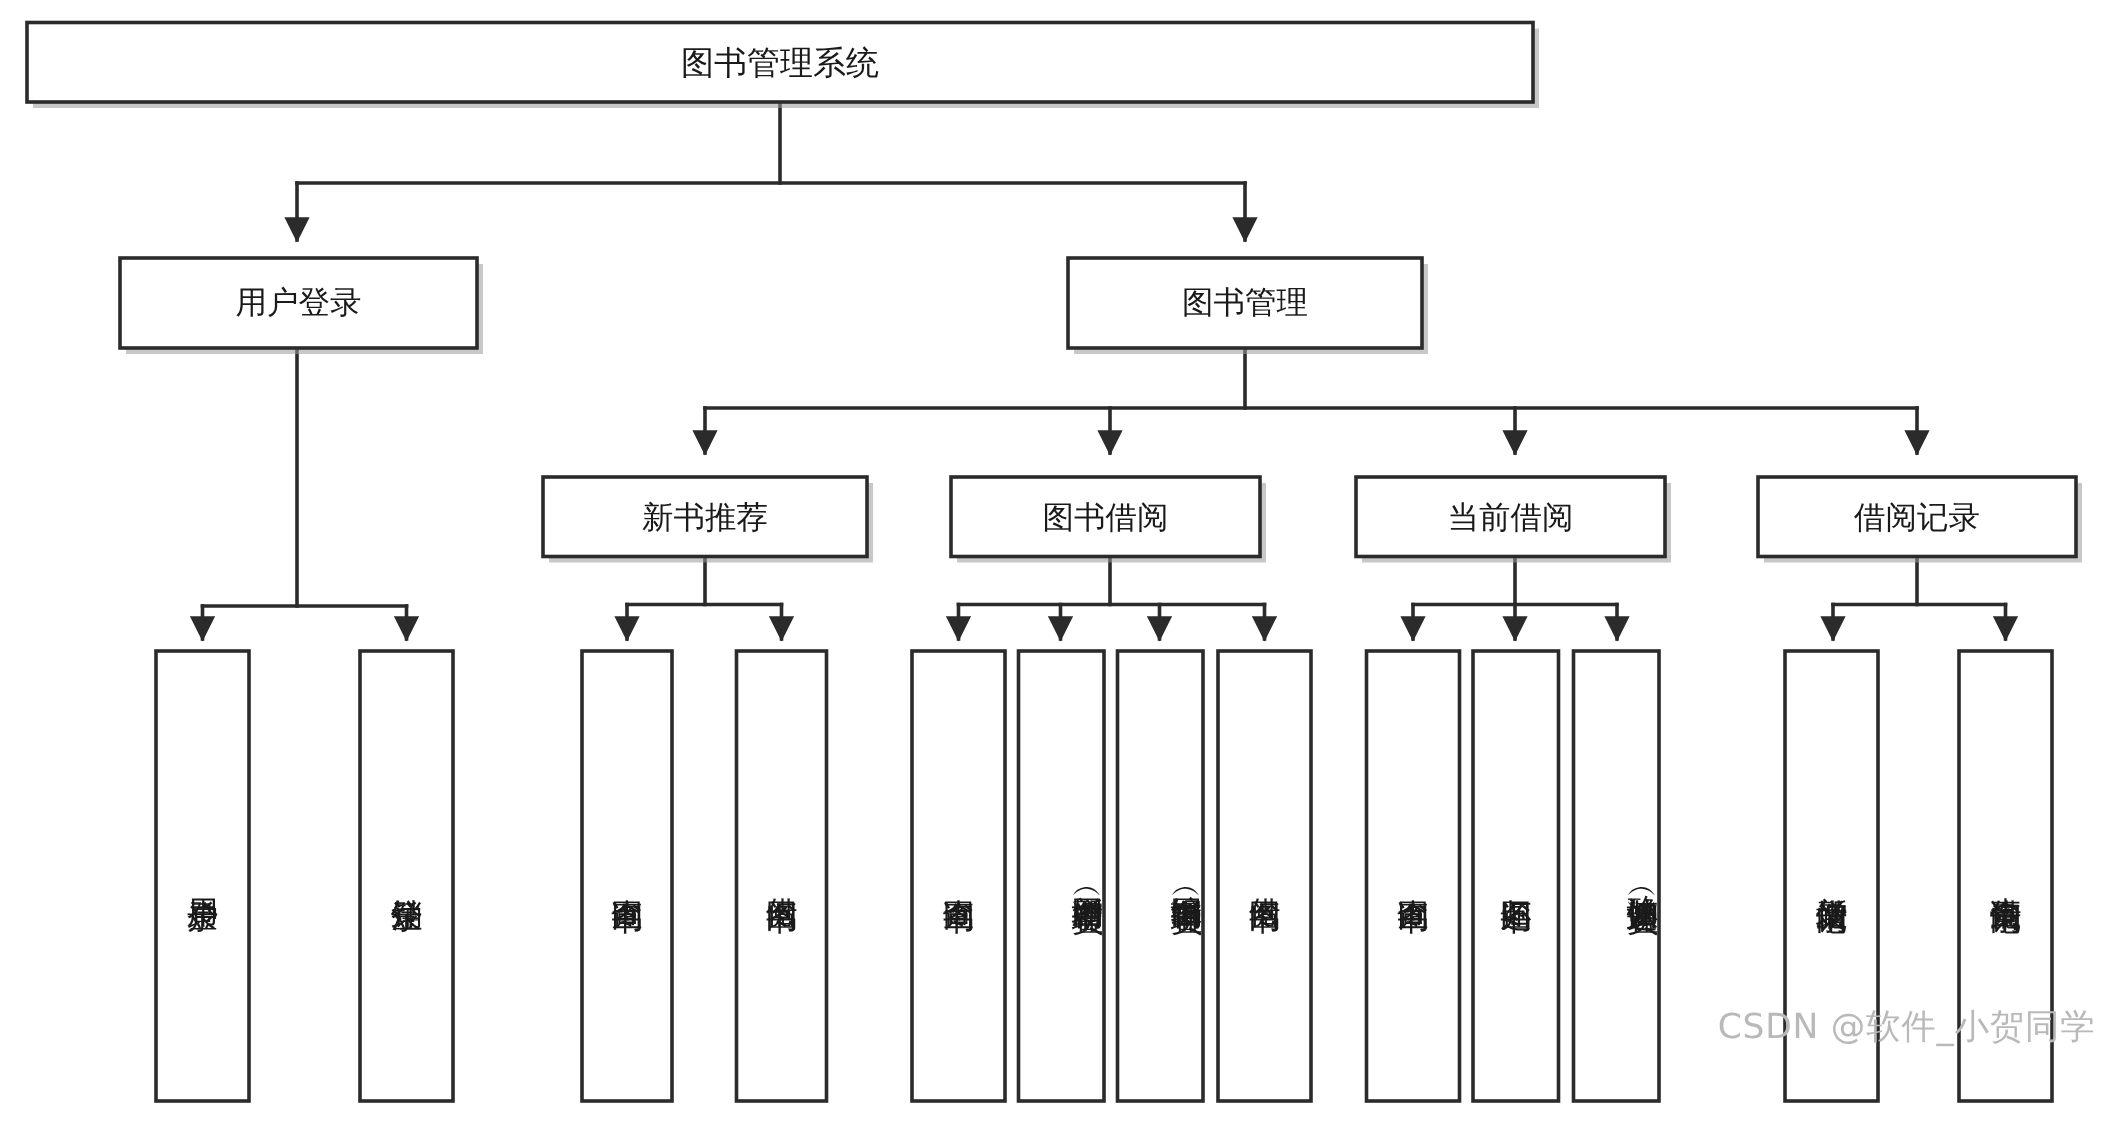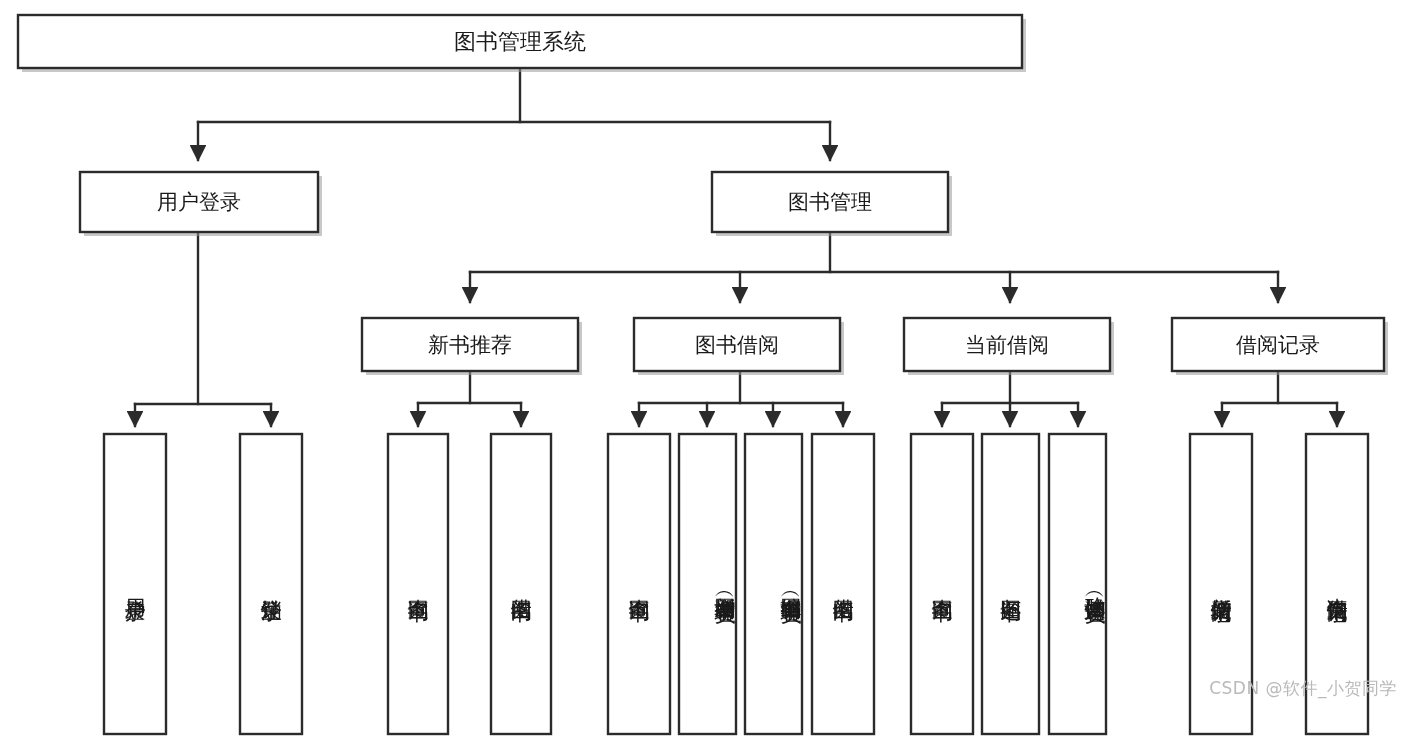--- a/index.html
+++ b/index.html
@@ -68,21 +68,21 @@
     letter-spacing: 1px;
     white-space: nowrap;
     text-align: center;
     pointer-events: none;
   }
   .watermark {
     position: absolute;
     right: 8px;
     bottom: 4px;
     font-family: "DejaVu Sans", "Liberation Sans", sans-serif;
-    font-size: 17px;
+    font-size: 23px;
     color: #b9b9b9;
     white-space: nowrap;
     letter-spacing: 0.5px;
     margin-top: 12px;
   }
 </style>
 </head>
 <body>
 
 <div id="diagram-root">

